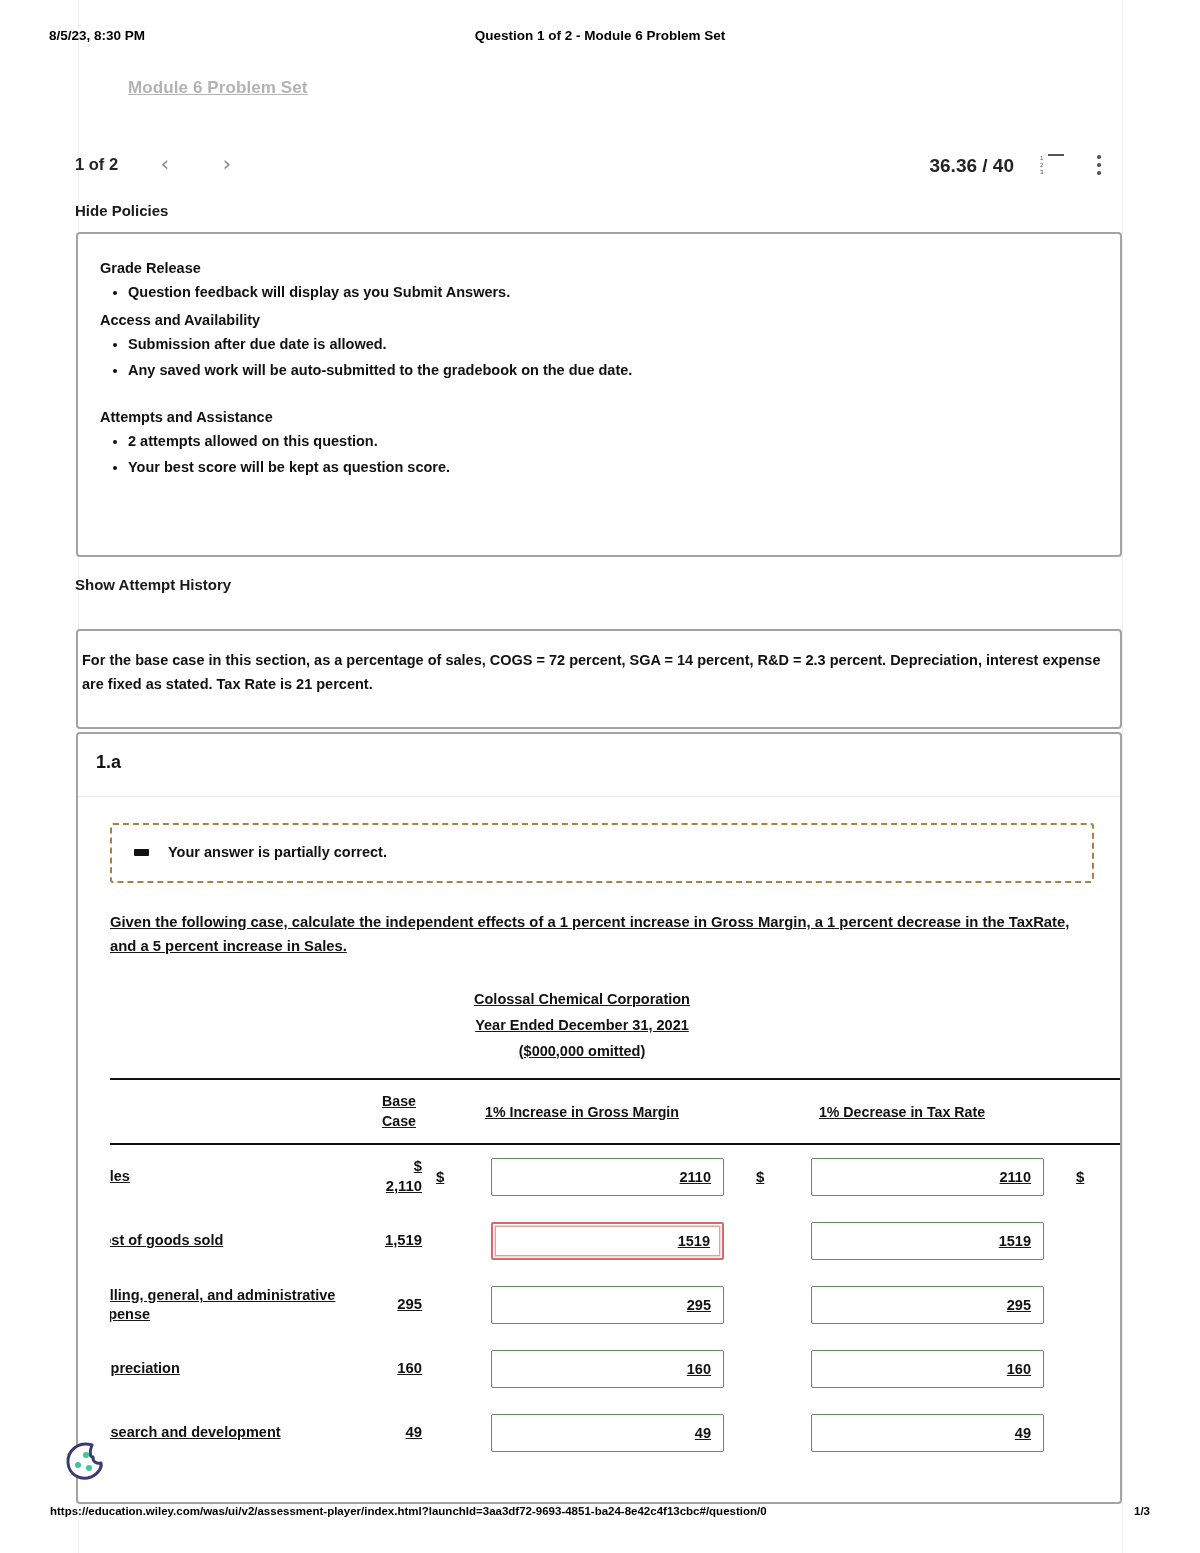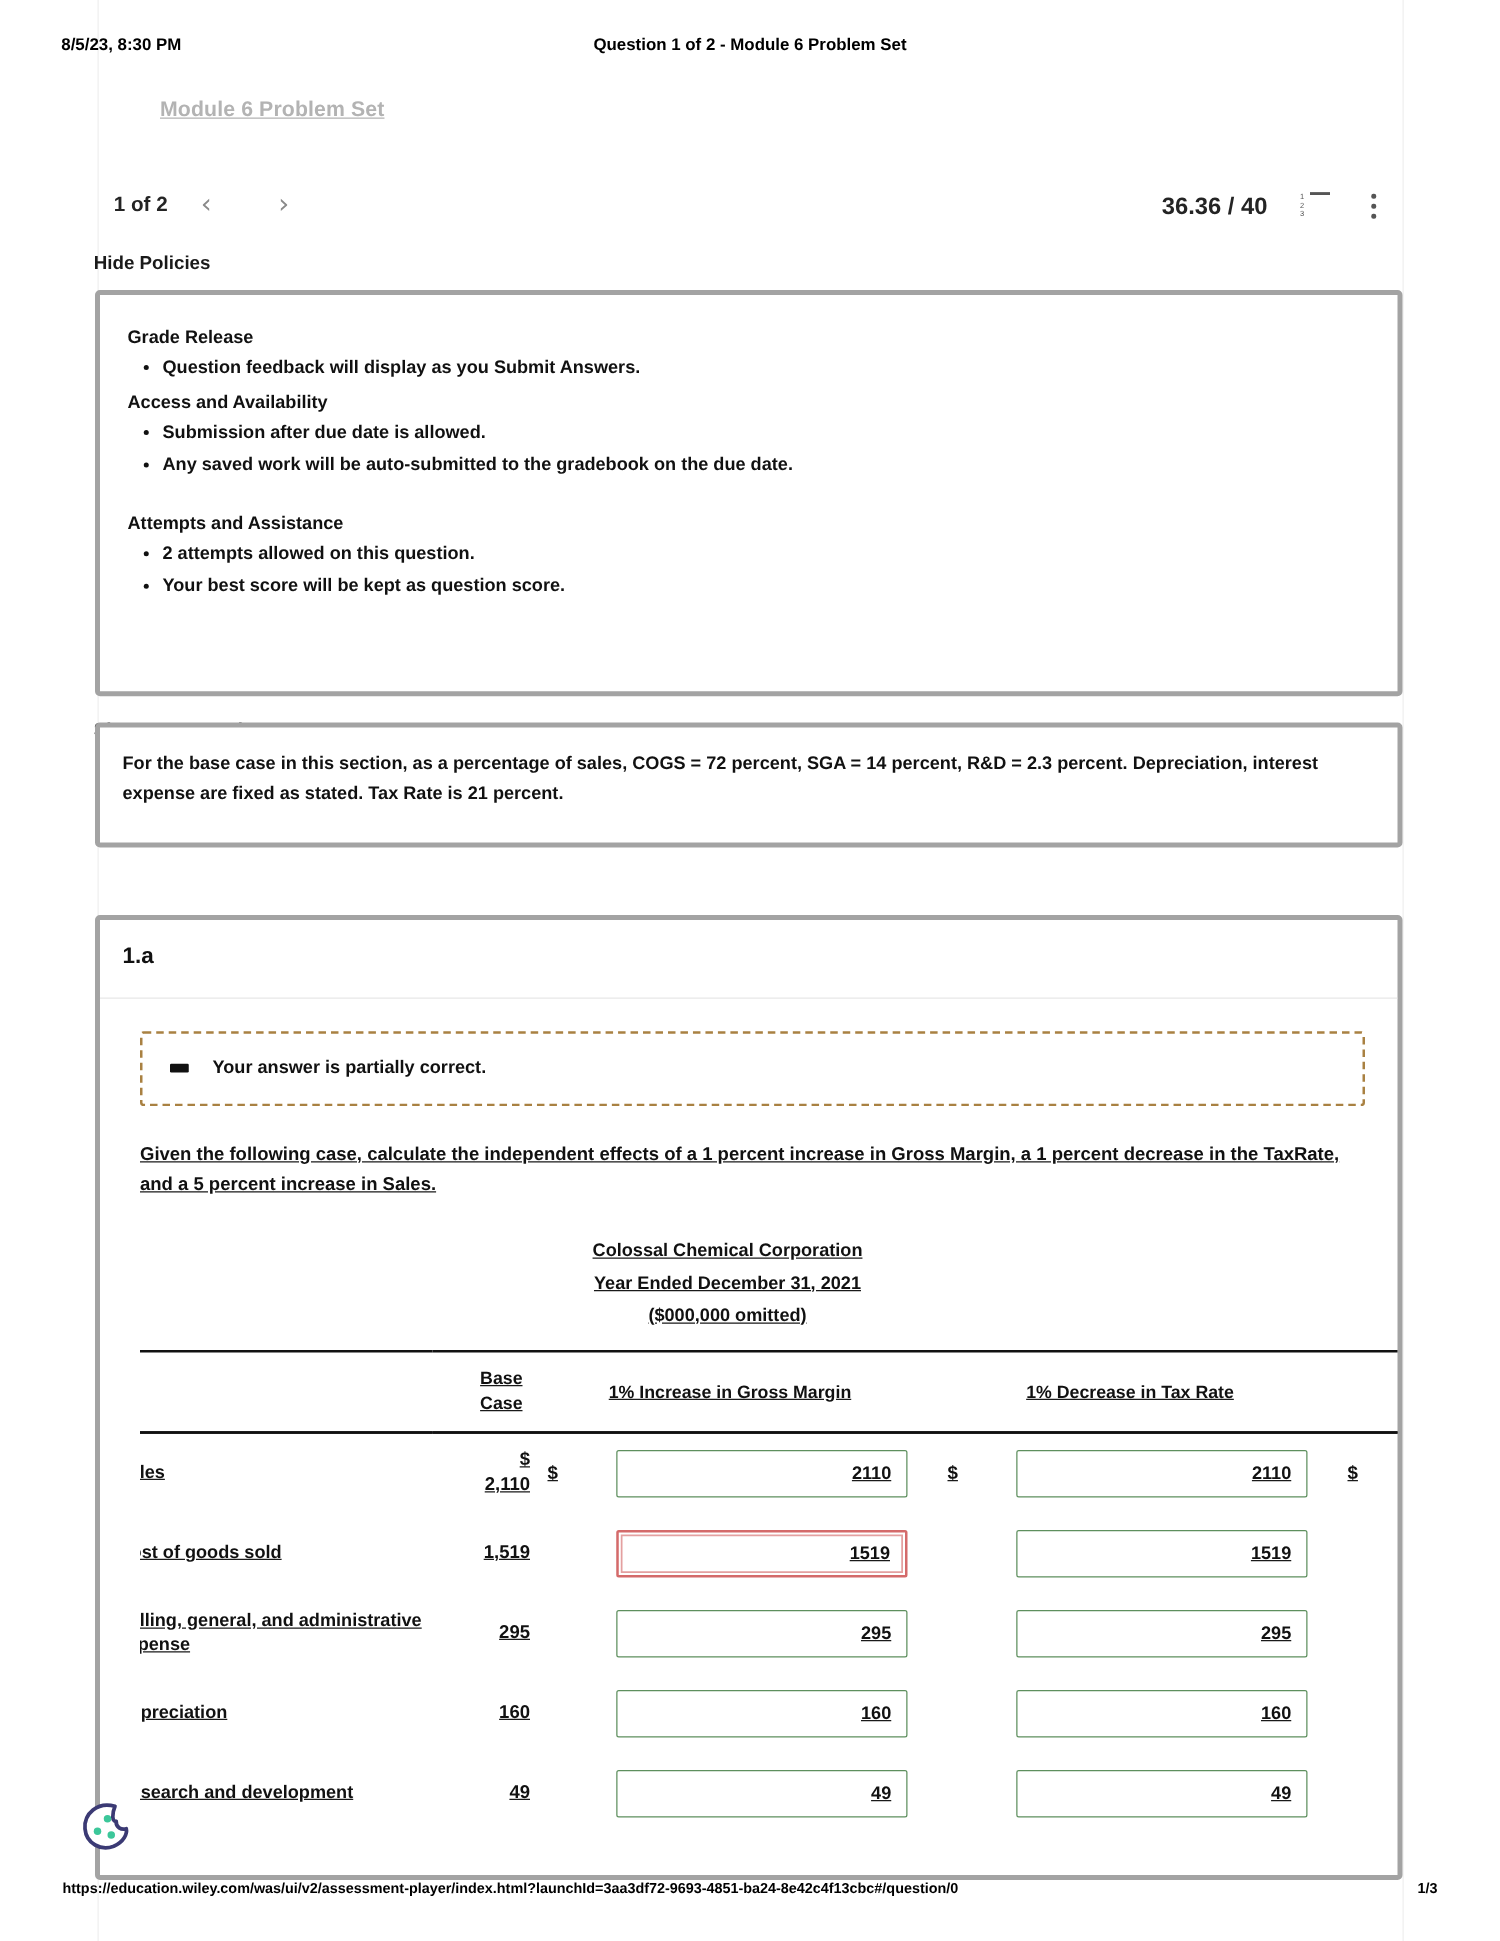--- a/index.html
+++ b/index.html
@@ -66,21 +66,21 @@
   
   .nav-row {
     position: absolute;
     top: 85px;
     left: 0;
     width: 1200px;
     height: 46px;
   }
   .nav-counter {
     position: absolute;
-    left: 91px;
+    left: 75px;
     top: 10px;
     font-size: 16.5px;
     font-weight: bold;
     color: #242424;
     white-space: nowrap;
   }
   .nav-arrow {
     position: absolute;
     top: 4px;
     width: 30px;
@@ -167,21 +167,21 @@
     cursor: pointer;
   }
   #hide-policies { top: 142px; }
   #show-history  { top: 516px; }
 
   
   .card {
     position: absolute;
     left: 76px;
     width: 1046px;
-    border: 4px solid #a3a3a3;
+    border: 2px solid #a3a3a3;
     border-radius: 4px;
     background: #fff;
     box-sizing: border-box;
   }
   #policies-card {
     top: 172px;
     height: 325px;
     padding: 22px 22px 18px 22px;
   }
   .policy-group-title {
@@ -200,23 +200,23 @@
   }
   .policy-list li {
     font-size: 14.5px;
     font-weight: bold;
     color: #111;
     line-height: 1.78;
   }
 
   
   #basecase-card {
-    top: 518px;
+    top: 569px;
     height: 100px;
-    padding: 18px 18px;
+    padding: 18px 4px;
   }
   #basecase-card p {
     margin: 0;
     font-size: 14.5px;
     font-weight: bold;
     line-height: 1.63;
     color: #111;
   }
 
   

